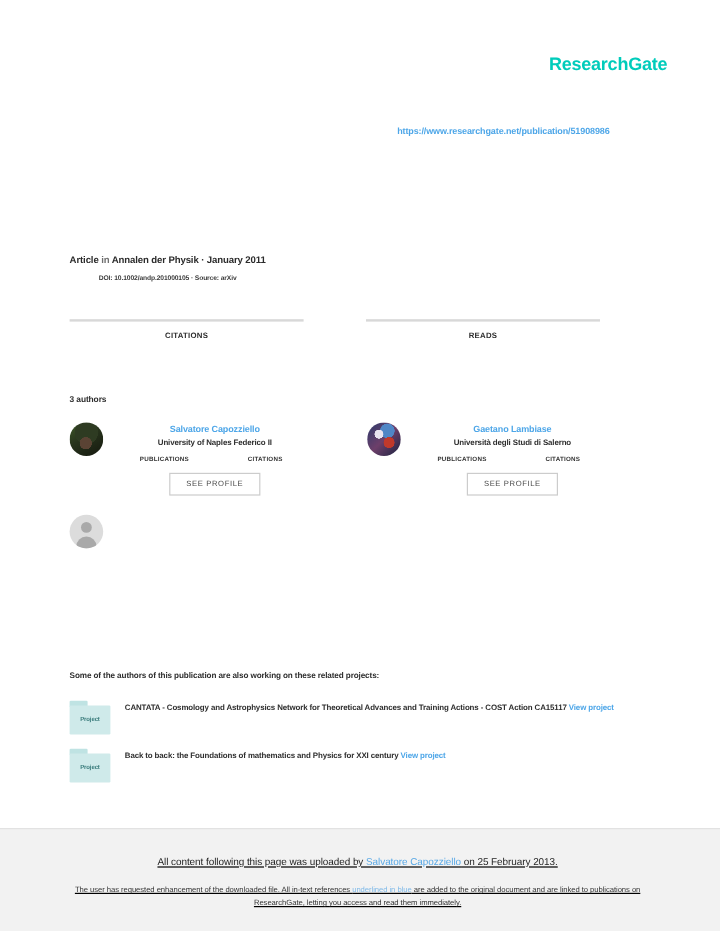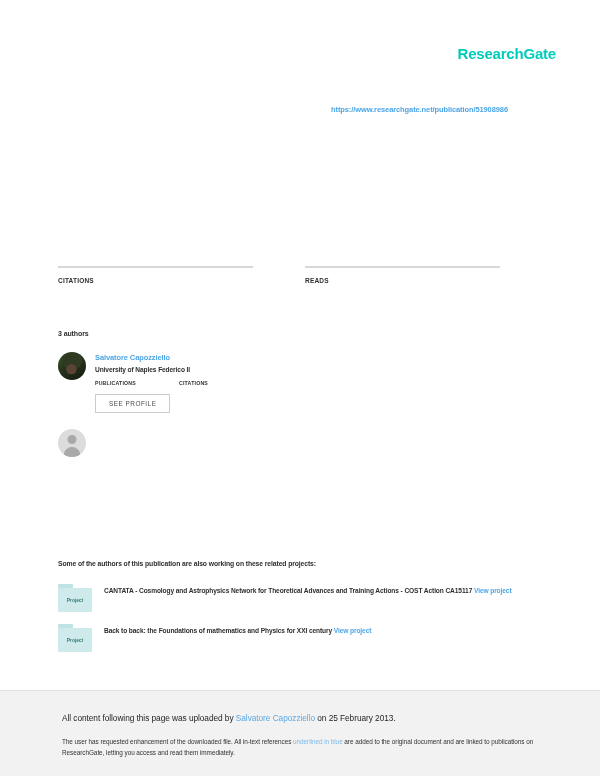--- a/index.html
+++ b/index.html
@@ -2,21 +2,21 @@
 <html><head>
 <meta charset="utf-8">
 <style>
   * { margin:0; padding:0; box-sizing:border-box; }
   html, body {
     width:600px; height:776px;
     background:#ffffff;
     font-family:"Liberation Sans", sans-serif;
     -webkit-font-smoothing:antialiased;
   }
-  .page { position:relative; width:600px; height:776px; background:#fff; overflow:hidden; }
+  .page { position:relative; width:600px; height:776px; background:#fff; overflow:hidden;text-align:center; }
 
   
   .sheet { position:relative; height:690px; background:#fff; }
 
   .rg-logo {
     position:absolute; right:44px; top:45px;
     font-size:15px; font-weight:700; letter-spacing:-0.2px;
     color:#00ccbb;
   }
 
@@ -137,20 +137,21 @@
     padding-top:2px; font-size:6.6px; font-weight:700;
     color:#2e2e2e; line-height:1.65; letter-spacing:-0.1px;
   }
   .view-project { color:#4da6e8; font-weight:700; cursor:pointer; }
 
   
   .footer {
     position:absolute; left:0; bottom:0; width:600px; height:86px;
     background:#f2f2f2; border-top:1px solid #e2e2e2;
     padding:22px 66px 0 62px;
+    text-decoration:underline;
   }
   .footer-main {
     font-size:8.3px; color:#1f1f1f; letter-spacing:-0.05px;
   }
   .footer-main .name { color:#5aa9e6; }
   .footer-sub {
     margin-top:13px; font-size:6.4px; color:#333;
     line-height:1.75; letter-spacing:-0.05px;
   }
   .footer-sub .blue { color:#7fb9e8; }
@@ -158,20 +159,30 @@
 </head>
 <body>
 
 <div class="page">
   <div class="sheet">
 
     <div class="rg-logo">ResearchGate</div>
 
     <div class="pub-url">https://www.researchgate.net/publication/51908986</div>
 
+    <div class="meta-block">
+      <div class="meta-line1">
+        <span>Article</span>
+        <span class="in">in</span>
+        <span>Annalen der Physik</span>
+        <span>·</span>
+        <span>January 2011</span>
+      </div>
+      <div class="meta-line2">DOI: 10.1002/andp.201000105 · Source: arXiv</div>
+    </div>
 
     <div class="stats">
       <div class="stat">
         <div class="rule"></div>
         <div class="label">CITATIONS</div>
         <div class="value"></div>
       </div>
       <div class="stat second">
         <div class="rule"></div>
         <div class="label">READS</div>
@@ -196,20 +207,38 @@
               </div>
               <div class="a-stat">
                 <div class="num"></div>
                 <div class="lab">CITATIONS</div>
               </div>
             </div>
             <div class="see-profile">SEE PROFILE</div>
           </div>
         </div>
 
+        <div class="author right">
+          <div class="avatar photo2"></div>
+          <div class="author-info">
+            <div class="author-name">Gaetano Lambiase</div>
+            <div class="author-affil">Università degli Studi di Salerno</div>
+            <div class="author-stats">
+              <div class="a-stat">
+                <div class="num"></div>
+                <div class="lab">PUBLICATIONS</div>
+              </div>
+              <div class="a-stat">
+                <div class="num"></div>
+                <div class="lab">CITATIONS</div>
+              </div>
+            </div>
+            <div class="see-profile">SEE PROFILE</div>
+          </div>
+        </div>
 
       </div>
 
       <div class="author-row">
         <div class="author">
           <div class="avatar placeholder">
             <div class="silhouette">
               <div class="head"></div>
               <div class="body"></div>
             </div>

